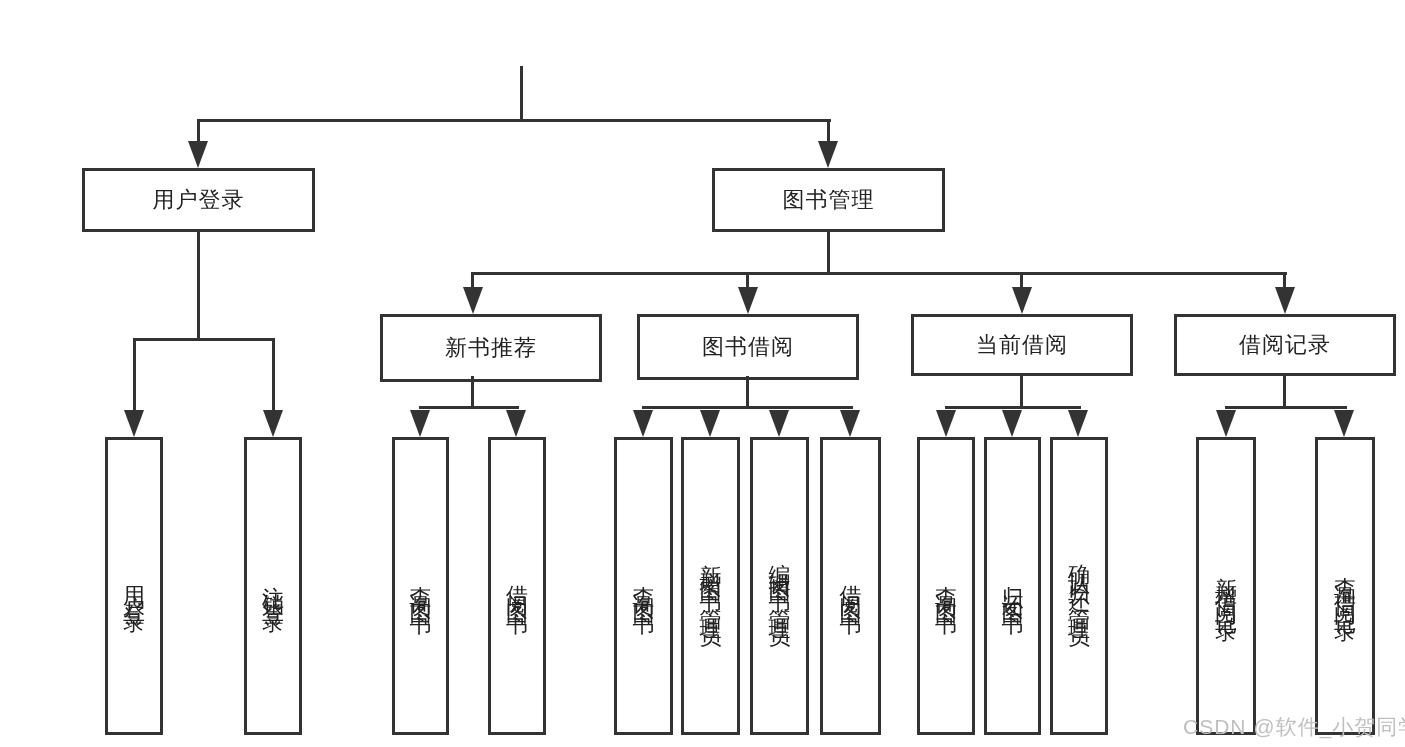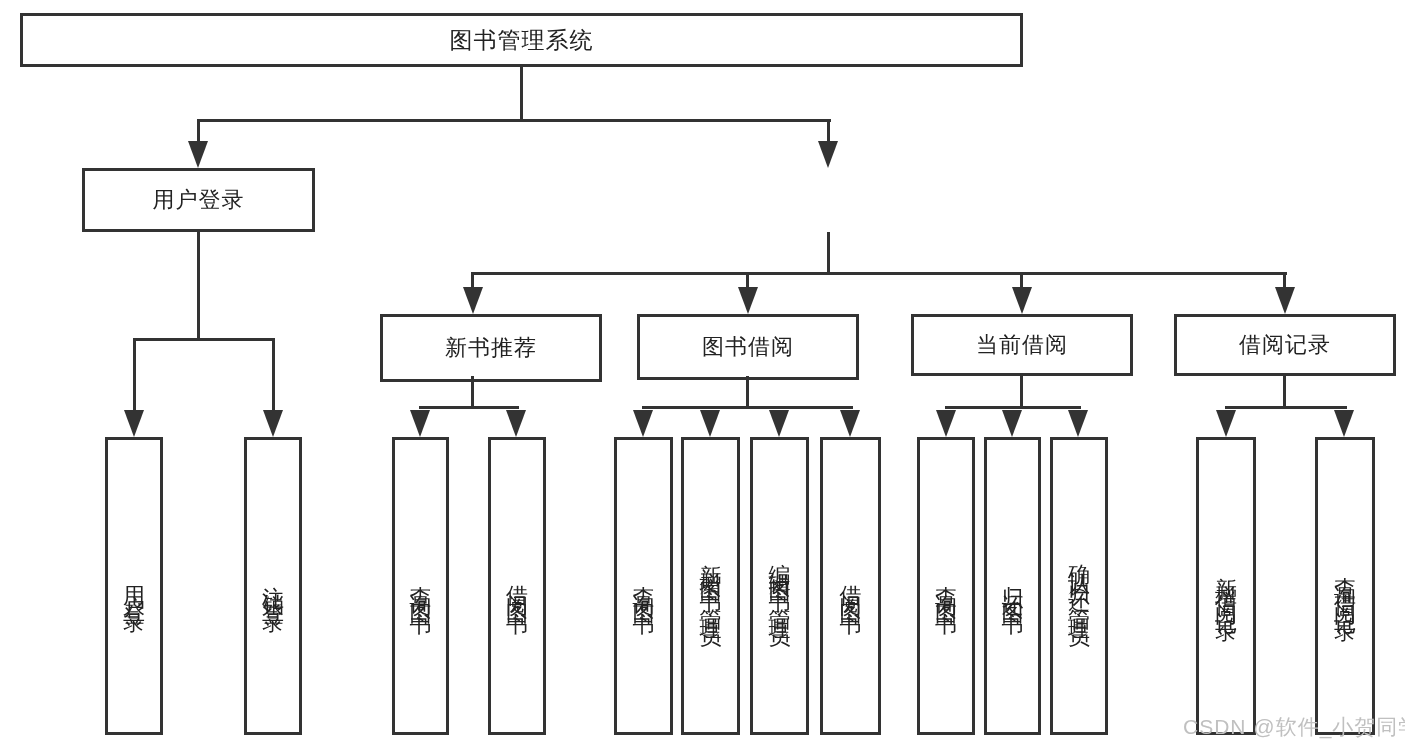--- a/index.html
+++ b/index.html
@@ -66,26 +66,26 @@
     letter-spacing: 1px;
     white-space: nowrap;
     z-index: 10;
   }
 </style>
 </head>
 <body>
 
 <div class="canvas">
 
-  <div class="node root" style="left:20px;top:13px;width:1003px;height:54px">
-    <span class="lbl">图书管理系统</span>
-  </div>
 
   <div class="node" style="left:82px;top:168px;width:233px;height:64px">
     <span class="lbl">用户登录</span>
+  </div>
+  <div class="node" style="left:712px;top:168px;width:233px;height:64px">
+    <span class="lbl">图书管理</span>
   </div>
 
   <div class="node" style="left:380px;top:314px;width:222px;height:68px">
     <span class="lbl">新书推荐</span>
   </div>
   <div class="node" style="left:637px;top:314px;width:222px;height:66px">
     <span class="lbl">图书借阅</span>
   </div>
   <div class="node" style="left:911px;top:314px;width:222px;height:62px">
     <span class="lbl">当前借阅</span>

